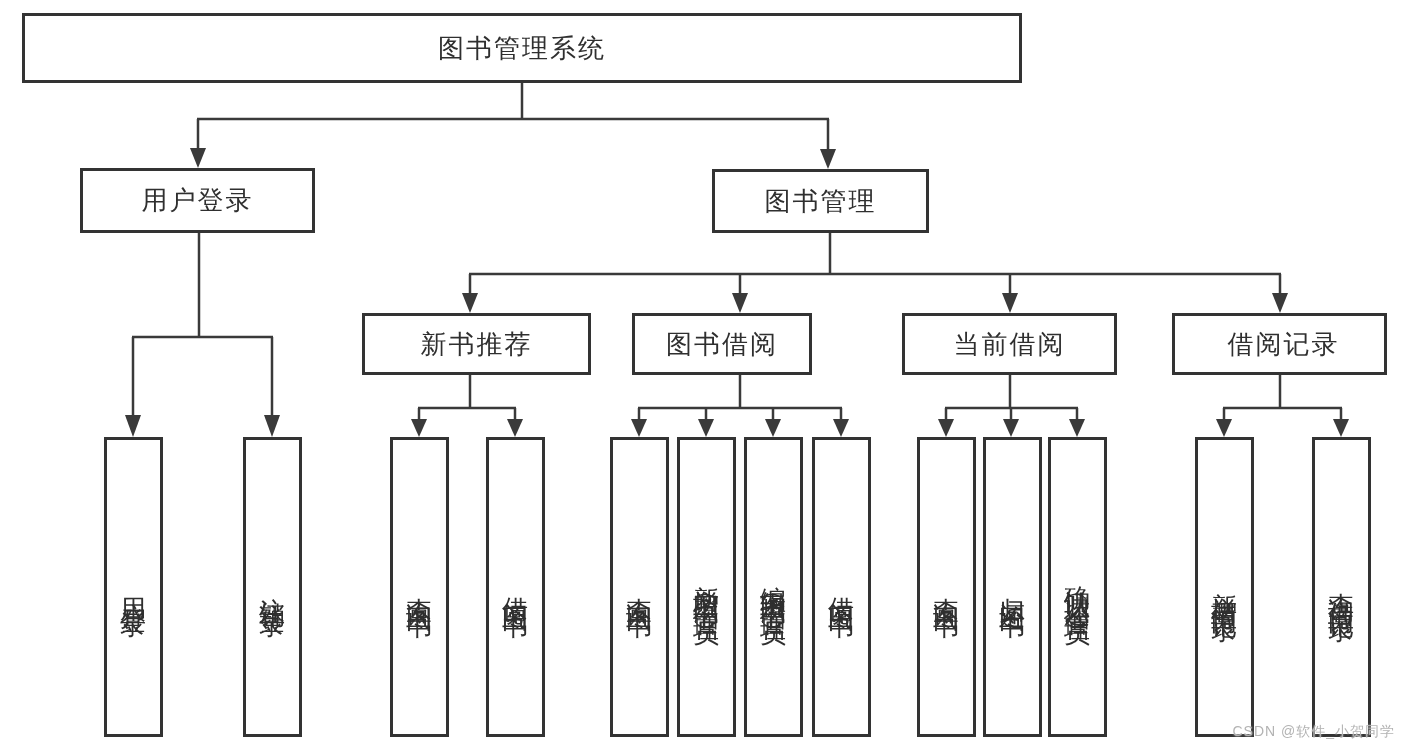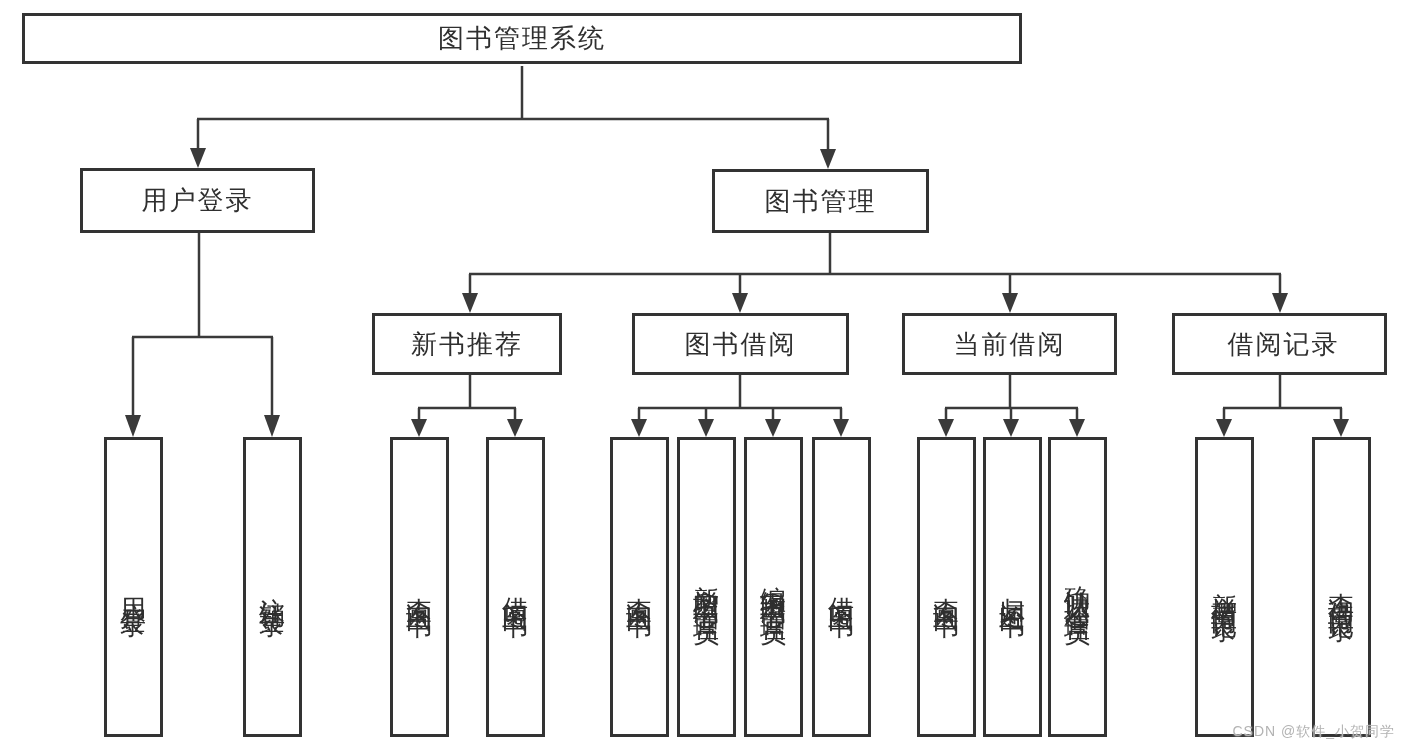--- a/index.html
+++ b/index.html
@@ -19,26 +19,26 @@
   .stage{position:absolute;inset:0;width:1405px;height:747px;}
   svg.wires{position:absolute;left:0;top:0;width:1405px;height:747px;color:var(--line);}
   .box{
     position:absolute;box-sizing:border-box;
     border:3px solid var(--box_border);
     background:#fff;
     display:flex;align-items:center;justify-content:center;
     color:var(--text);font-size:26px;letter-spacing:2px;
     z-index:2;
   }
-  .root{left:22px;top:13px;width:1000px;height:51px;}
+  .root{left:22px;top:13px;width:1000px;height:70px;}
   .lv1a{left:80px;top:168px;width:235px;height:65px;}
   .lv1b{left:712px;top:169px;width:217px;height:64px;}
   .lv2{top:313px;height:62px;}
-  .lv2a{left:372px;width:190px;text-align:center;}
-  .lv2b{left:632px;width:217px;}
+  .lv2a{left:362px;width:229px;text-align:center;}
+  .lv2b{left:632px;width:180px;}
   .lv2c{left:902px;width:215px;}
   .lv2d{left:1172px;width:215px;padding-left:8px;}
   .leaf{top:437px;width:59px;height:300px;}
   .l1{left:104px;}  .l2{left:243px;}
   .l3{left:390px;}  .l4{left:486px;}
   .l5{left:610px;}  .l6{left:677px;} .l7{left:744px;} .l8{left:812px;}
   .l9{left:917px;}  .l10{left:983px;} .l11{left:1048px;}
   .l12{left:1195px;} .l13{left:1312px;}
   .vtext{
     writing-mode:vertical-rl;text-orientation:mixed;

